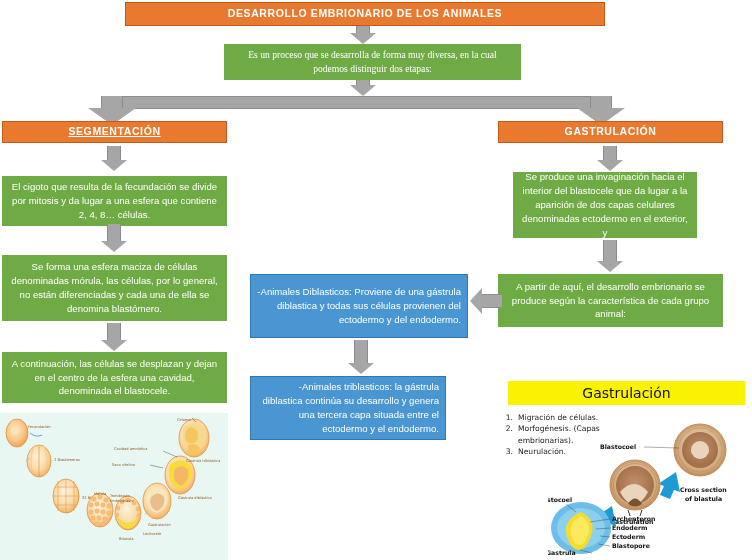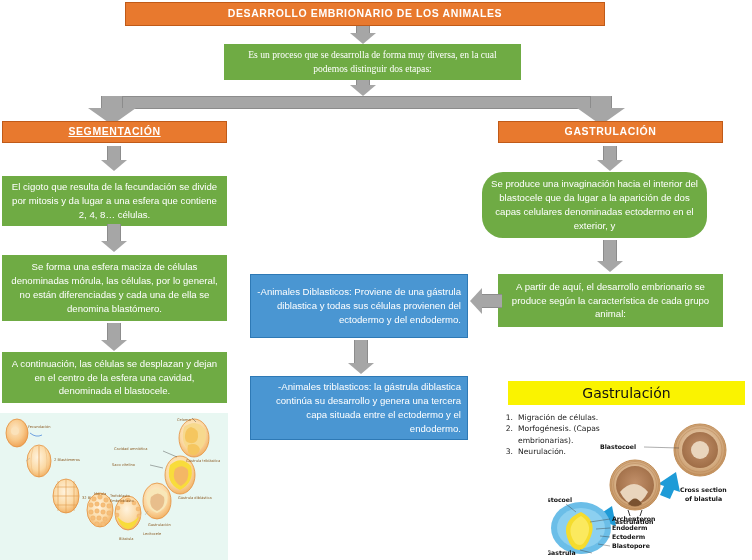--- a/index.html
+++ b/index.html
@@ -199,21 +199,21 @@
 
   <div class="box box-orange" style="left:498px;top:121px;width:225px;height:22px;">
     <span>GASTRULACIÓN</span>
   </div>
 
   <div class="arr-down" style="left:597px;top:146px;height:25px;">
     <div class="shaft"></div>
       <div class="head"></div>
   </div>
 
-  <div class="box box-green" style="left:482px;top:172px;width:225px;height:66px;border-radius:21px;">
+  <div class="box box-green" style="left:513px;top:172px;width:184px;height:66px;">
     <span>Se produce una invaginación hacia el interior del blastocele que da lugar a la aparición de dos capas celulares denominadas ectodermo en el exterior, y</span>
   </div>
 
   <div class="arr-down" style="left:597px;top:240px;height:32px;">
     <div class="shaft"></div>
       <div class="head"></div>
   </div>
 
   <div class="box box-green" style="left:498px;top:274px;width:225px;height:53px;">
     <span>A partir de aquí, el desarrollo embrionario se produce según la característica de cada grupo animal:</span>
@@ -226,21 +226,21 @@
 
   <div class="box box-blue" style="left:250px;top:274px;width:218px;height:64px;">
     <span>-Animales Diblasticos: Proviene de una gástrula diblastica y todas sus células provienen del ectodermo y del endodermo.</span>
   </div>
 
   <div class="arr-down" style="left:348px;top:340px;height:34px;">
     <div class="shaft"></div>
       <div class="head"></div>
   </div>
 
-  <div class="box box-blue" style="left:250px;top:376px;width:218px;height:64px;">
+  <div class="box box-blue" style="left:250px;top:376px;width:196px;height:64px;">
     <span>-Animales triblasticos: la gástrula diblastica continúa su desarrollo y genera una tercera capa situada entre el ectodermo y el endodermo.</span>
   </div>
 
   <div class="banner-yellow" style="left:508px;top:381px;width:237px;height:24px;">
     <span>Gastrulación</span>
   </div>
 
   <div class="num-list" style="left:503px;top:412px;width:140px;">
     <div class="li">
       <span class="n">1.</span>

